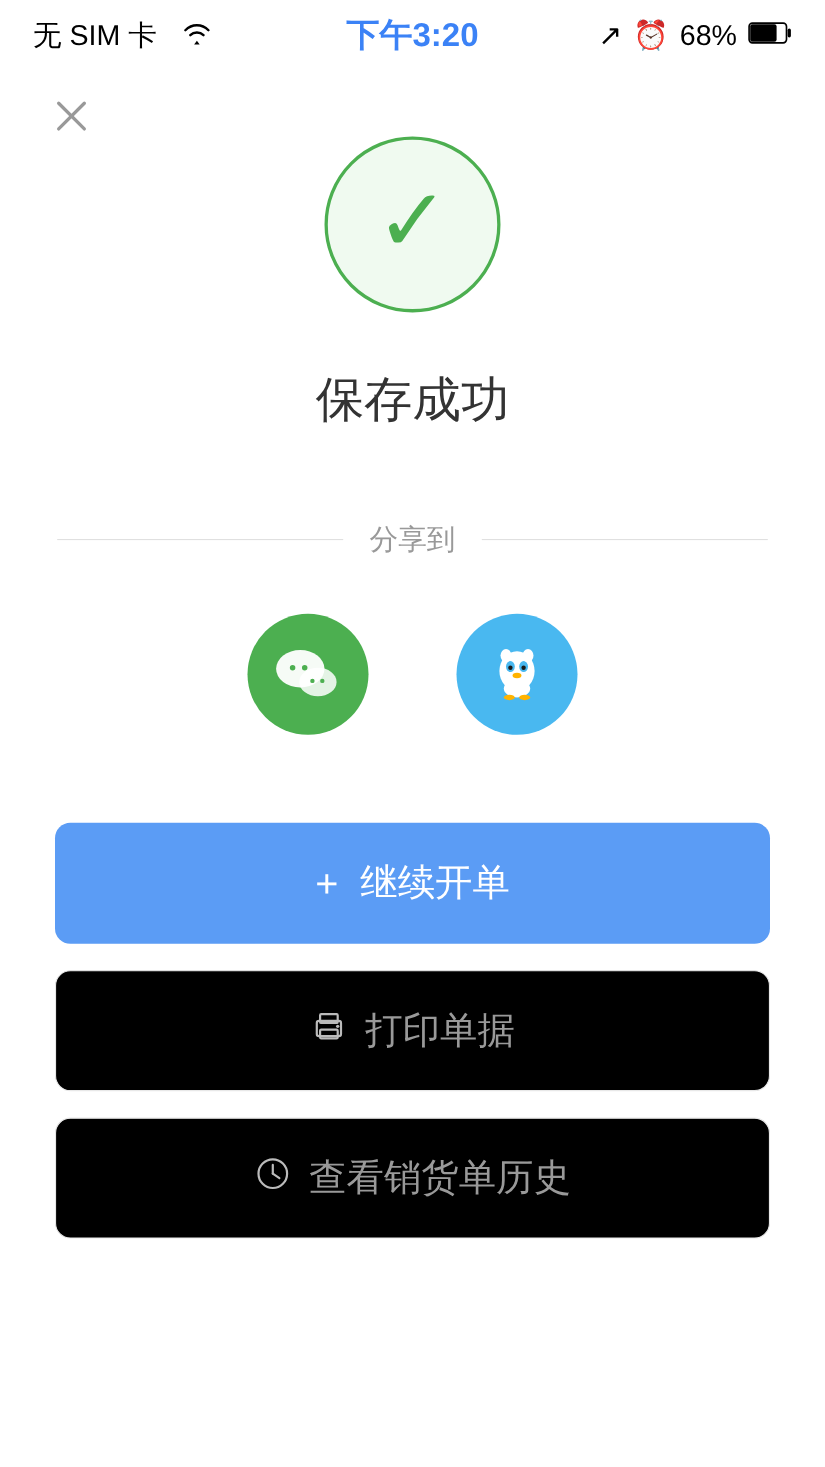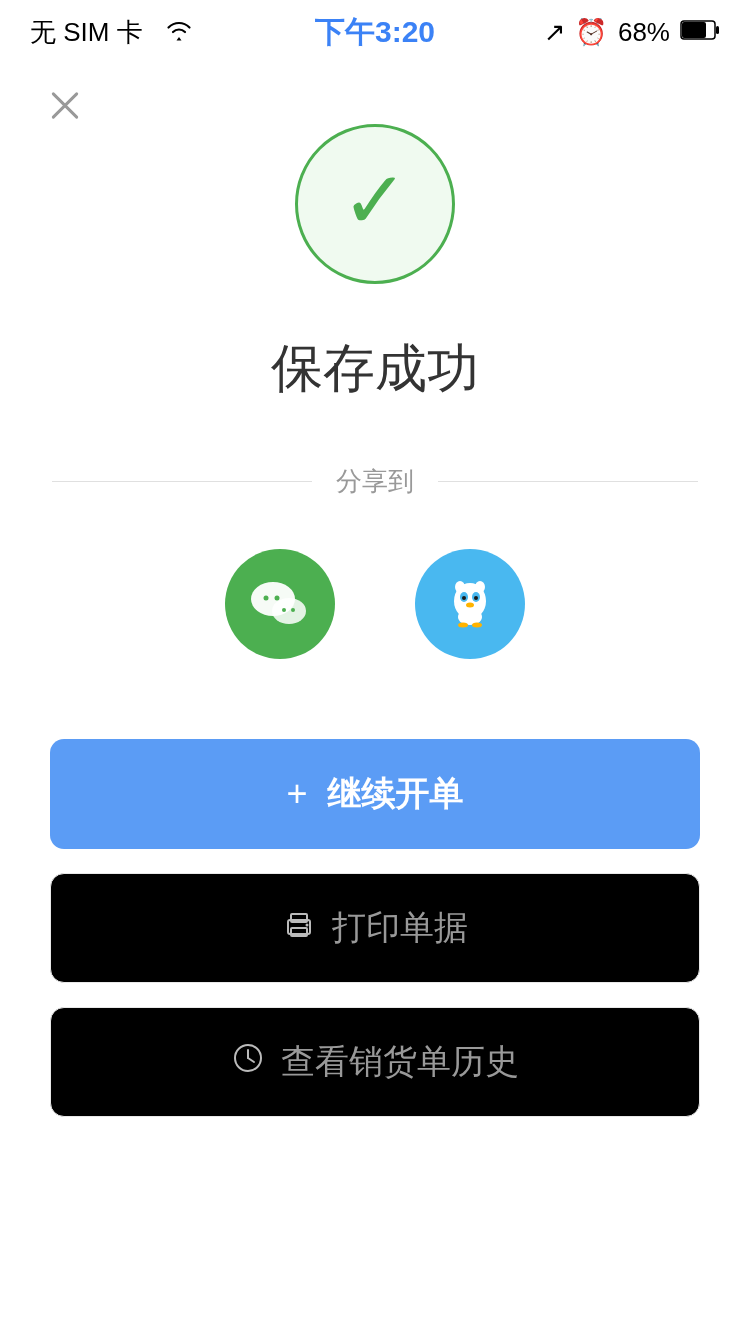--- a/index.html
+++ b/index.html
@@ -92,24 +92,24 @@
     }
     .checkmark {
       color: #4CAF50;
       font-size: 80px;
       line-height: 1;
       margin-top: -6px;
     }
 
     
     .success-title {
-      font-size: 52px;
+      font-size: 44px;
       font-weight: 500;
       color: #333;
-      margin-bottom: 60px;
+      margin-bottom: 80px;
       text-align: center;
     }
 
     
     .share-divider {
       width: 100%;
       display: flex;
       align-items: center;
       padding: 0 52px;
       margin-bottom: 50px;
@@ -270,21 +270,21 @@
         <ellipse cx="21" cy="14" rx="5" ry="6" fill="white"></ellipse>
         <ellipse cx="41" cy="14" rx="5" ry="6" fill="white"></ellipse>
       </svg>
     </div>
   </div>
 
   <div class="action-buttons">
 
     <button class="action-btn action-btn-primary">
       <span style="font-size:36px; font-weight:300;">+</span>
-      <span style="margin-left:4px;font-weight:bold;">继续开单</span>
+      <span style="margin-left:4px;">继续开单</span>
     </button>
 
     <button class="action-btn action-btn-secondary">
       <span style="font-size:30px;">
         <svg width="34" height="34" viewBox="0 0 34 34" fill="none">
           <rect x="6" y="12" width="22" height="14" rx="2" stroke="#bbb" stroke-width="2" fill="none"></rect>
           <rect x="9" y="6" width="16" height="8" rx="1" stroke="#bbb" stroke-width="2" fill="none"></rect>
           <rect x="9" y="20" width="16" height="8" rx="1" stroke="#bbb" stroke-width="2" fill="none"></rect>
           <circle cx="25" cy="17" r="1.5" fill="#bbb"></circle>
         </svg>

